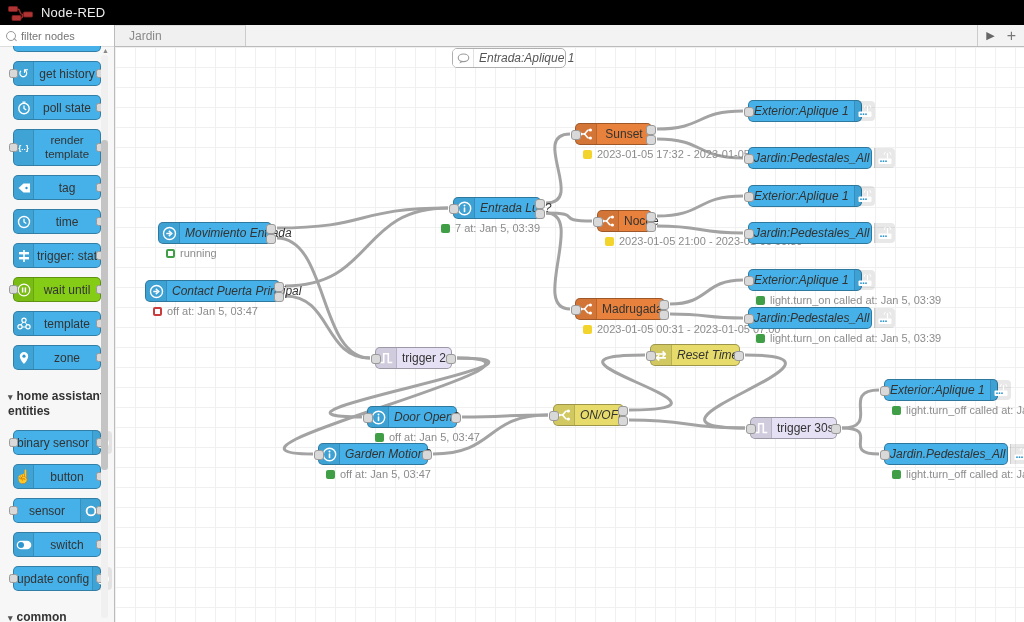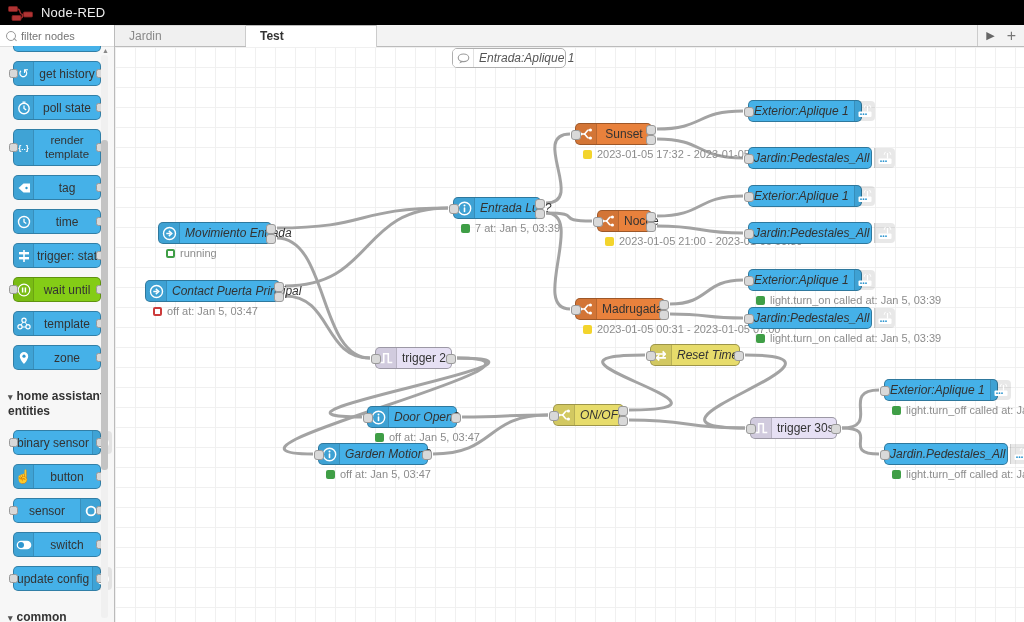--- a/index.html
+++ b/index.html
@@ -229,21 +229,20 @@
       </div>
     <span class="parrow">▲</span>
     <div class="pscroll">
       <div class="pthumb"></div>
     </div>
   </div>
 
   <div class="tabbar">
     <div id="tabs" style="display:flex;">
         <div class="tab">Jardin</div>
-        <div class="tab active">Test</div>
       </div>
     <div class="tab-actions">
       <span class="tbtn">▶</span>
       <span class="tbtn plus">+</span>
     </div>
   </div>
 
   <div class="canvas" id="canvas">
       <svg class="wires" width="909" height="575">
         <path d="M162 181 C256.05 181 238.95 161 333 161" fill="none" stroke="#a3a3a3" stroke-width="3"></path>
@@ -314,21 +313,21 @@
             <circle cx="7.5" cy="7.5" r="6.2" fill="none" stroke="#fff" stroke-width="1.4"></circle>
             <circle cx="7.5" cy="4.4" r="1" fill="#fff"></circle>
             <rect x="6.7" y="6.3" width="1.6" height="5" rx="0.8" fill="#fff"></rect>
           </svg>
         </span>
         <span class="lbl it">Entrada Lux?</span>
         <span class="port in" style="top: 6px;"></span>
         <span class="port out" style="top: 1px;"></span>
         <span class="port out" style="top: 11px;"></span>
       </div>
-      <div class="status" style="left: 346px; top: 175px;">
+      <div class="status" style="left: 326px; top: 175px;">
         <span class="sq" style="background: rgb(63, 158, 70);"></span>
         <span>7 at: Jan 5, 03:39</span>
       </div>
       <div class="node" style="left: 460px; top: 76px; width: 77px; background: rgb(232, 129, 60);">
         <span class="istrip l">
           <svg width="15" height="14" viewBox="0 0 15 14">
             <path d="M2 7 h2.8 C7.3 7 7.3 3 9.8 3 M4.8 7 C7.3 7 7.3 11 9.8 11" fill="none" stroke="#fff" stroke-width="1.5"></path>
             <circle cx="2" cy="7" r="1.5" fill="#fff"></circle>
             <circle cx="11.4" cy="3" r="1.6" fill="#fff"></circle>
             <circle cx="11.4" cy="11" r="1.6" fill="#fff"></circle>

